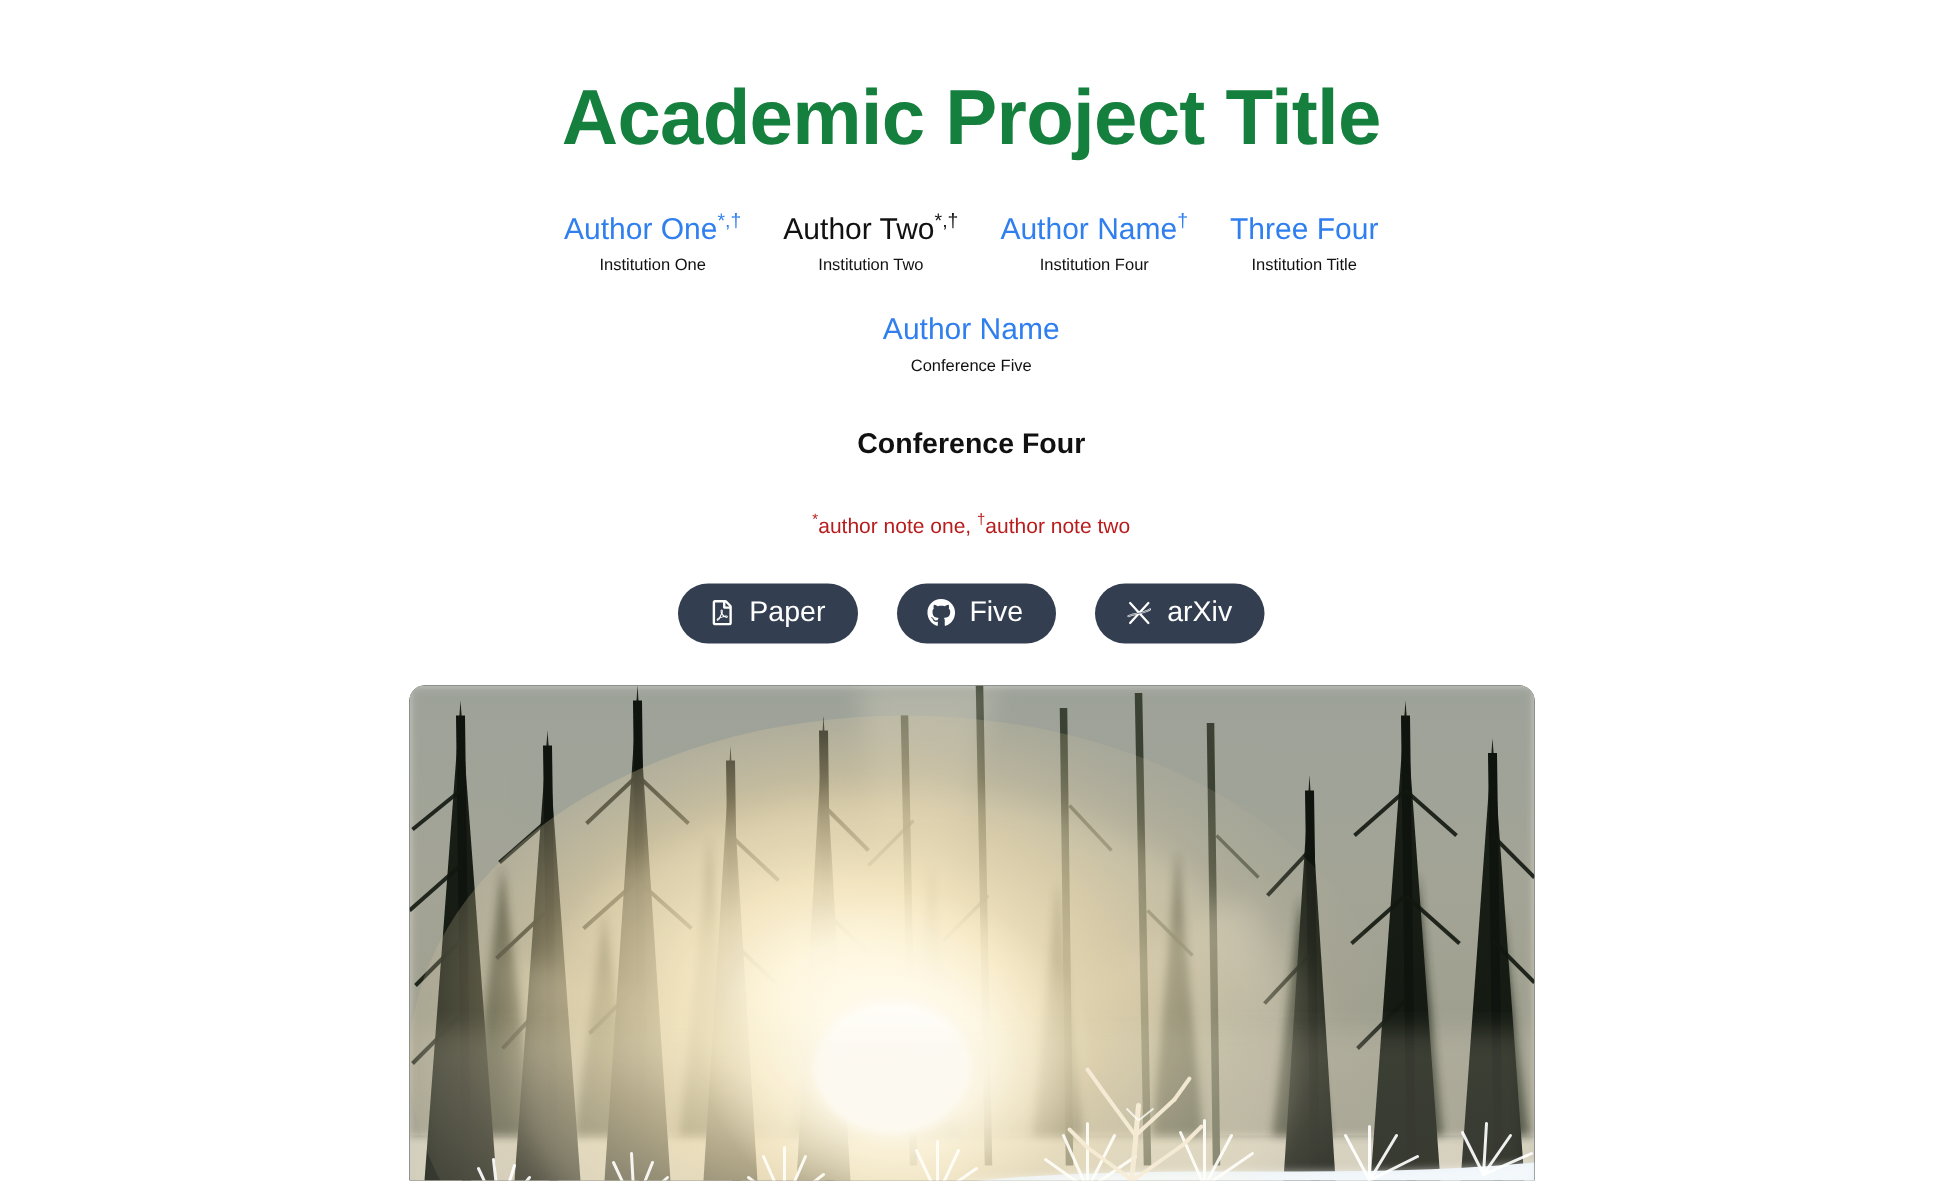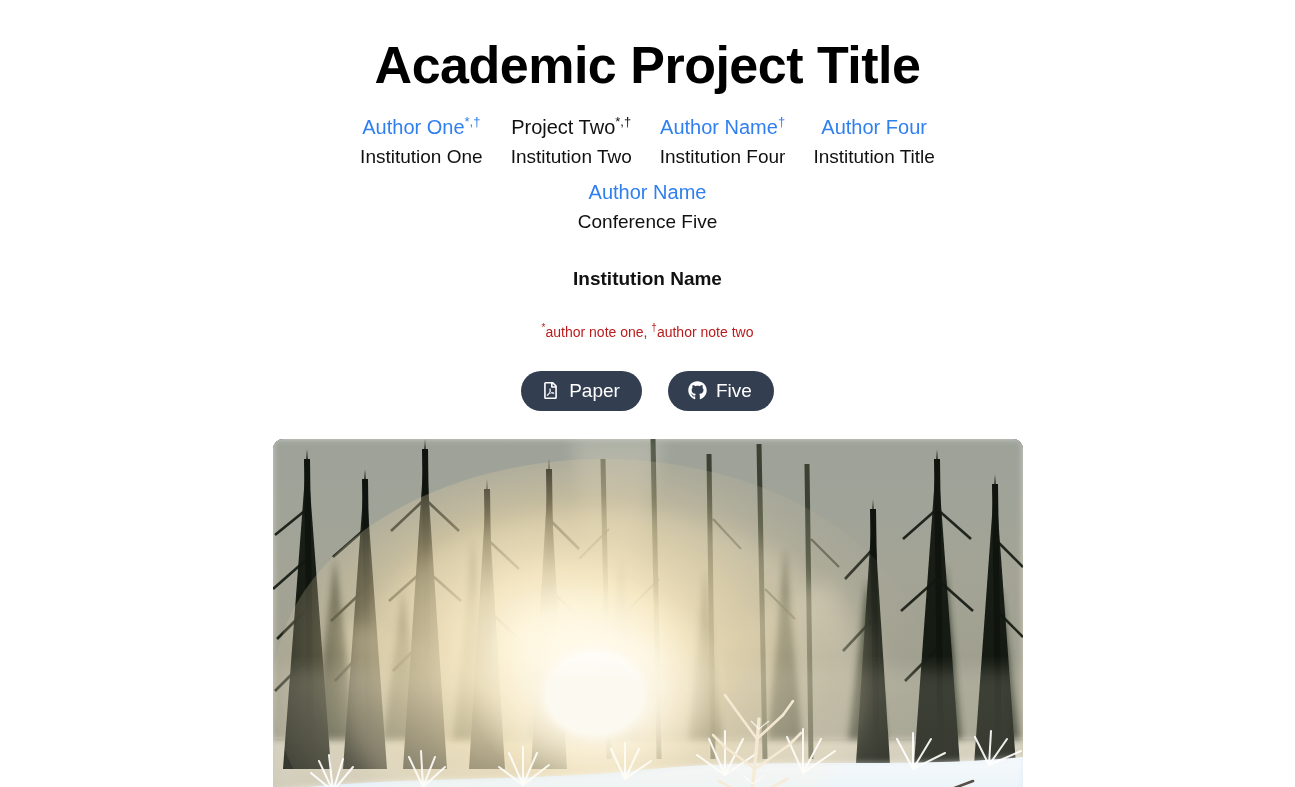--- a/index.html
+++ b/index.html
@@ -20,57 +20,58 @@
     margin: 0 auto;
     text-align: center;
   }
 
   
   .title {
     font-size: 52px;
     font-weight: 700;
     letter-spacing: -0.5px;
     line-height: 1.05;
-    color: #000000;
+    color: #15803d;
     margin: 0;
-    padding-top: 38px;
+    padding-top: 52px;
   }
 
   
   .authors-row {
     display: flex;
     flex-wrap: wrap;
     justify-content: center;
     align-items: flex-start;
     margin-top: 22px;
     column-gap: 0px;
   }
   .author-block {
     padding: 0 14px;
     text-align: center;
     line-height: 1.25;
+    margin-top: 12px;
   }
   .author-name {
     font-size: 20px;
     font-weight: 400;
     color: #2f7fef;
     text-decoration: none;
     white-space: nowrap;
     display: inline;
   }
   .author-name.plain {
     color: #111111;
   }
   .author-name sup {
     font-size: 13px;
     vertical-align: super;
     line-height: 0;
   }
   .affiliation {
-    font-size: 19px;
+    font-size: 11px;
     color: #111111;
     margin-top: 5px;
     white-space: nowrap;
   }
   .authors-row.second {
     margin-top: 12px;
   }
 
   
   .venue {
@@ -150,44 +151,44 @@
   <h1 class="title">Academic Project Title</h1>
 
   <div class="authors-row">
 
     <div class="author-block">
       <a class="author-name" href="#"><span>Author One</span><sup>*,†</sup></a>
       <div class="affiliation">Institution One</div>
     </div>
 
     <div class="author-block">
-      <span class="author-name plain"><span>Project Two</span><sup>*,†</sup></span>
+      <span class="author-name plain"><span>Author Two</span><sup>*,†</sup></span>
       <div class="affiliation">Institution Two</div>
     </div>
 
     <div class="author-block">
       <a class="author-name" href="#"><span>Author Name</span><sup>†</sup></a>
       <div class="affiliation">Institution Four</div>
     </div>
 
     <div class="author-block">
-      <a class="author-name" href="#"><span>Author Four</span><sup></sup></a>
+      <a class="author-name" href="#"><span>Three Four</span><sup></sup></a>
       <div class="affiliation">Institution Title</div>
     </div>
 
   </div>
 
   <div class="authors-row second">
     <div class="author-block">
       <a class="author-name" href="#"><span>Author Name</span><sup></sup></a>
       <div class="affiliation">Conference Five</div>
     </div>
   </div>
 
-  <div class="venue">Institution Name</div>
+  <div class="venue">Conference Four</div>
 
   <div class="notes"><sup>*</sup><span>author note one, </span><sup>†</sup><span>author note two</span></div>
 
   <div class="button-row">
 
     <a class="link-button" href="#">
       <span class="btn-icon">
         <svg viewBox="0 0 384 512" width="17" height="17" aria-hidden="true">
           <path fill="#ffffff" d="M369.9 97.9L286 14C277 5 264.8-.1 252.1-.1H48C21.5 0 0 21.5 0 48v416c0 26.5 21.5 48 48 48h288c26.5 0 48-21.5 48-48V131.9c0-12.7-5.1-25-14.1-34zM332.1 128H256V51.9l76.1 76.1zM48 464V48h160v104c0 13.3 10.7 24 24 24h104v288H48zm250.2-143.7c-12.2-12-47-8.7-64.4-6.5-17.2-10.5-28.7-25-36.8-46.3 3.9-16.1 10.1-40.6 5.4-56-4.2-26.2-37.8-23.6-42.6-5.9-4.4 16.1-.4 38.5 7 67.1-10 23.9-24.9 56-35.4 74.4-20 10.3-47 26.2-51 46.2-3.3 15.8 26 55.2 76.1-31.2 22.4-7.4 46.8-16.5 68.4-20.1 18.9 10.2 41 17 55.8 17 25.5 0 28-28.2 17.5-38.7zm-198.1 77.8c5.1-13.7 24.5-29.5 30.4-35-9.5 15.2-22.3 33.7-30.4 35zm81.6-190.6c7.4 0 6.7 32.1 1.8 40.8-4.4-13.9-4.3-40.8-1.8-40.8zm-24.4 136.6c9.7-16.9 18-37 24.7-54.7 8.3 15.1 18.9 27.2 30.1 35.5-20.8 4.3-38.9 13.1-54.8 19.2zm131.6-5s-5 6-37.3-7.8c35.1-2.6 40.9 5.4 37.3 7.8z"></path>
         </svg>
@@ -197,20 +198,33 @@
 
     <a class="link-button" href="#">
       <span class="btn-icon">
         <svg viewBox="0 0 496 512" width="19" height="19" aria-hidden="true">
           <path fill="#ffffff" d="M165.9 397.4c0 2-2.3 3.6-5.2 3.6-3.3.3-5.6-1.3-5.6-3.6 0-2 2.3-3.6 5.2-3.6 3-.3 5.6 1.3 5.6 3.6zm-31.1-4.5c-.7 2 1.3 4.3 4.3 4.9 2.6 1 5.6 0 6.2-2s-1.3-4.3-4.3-5.2c-2.6-.7-5.5.3-6.2 2.3zm44.2-1.7c-2.9.7-4.9 2.6-4.6 4.9.3 2 2.9 3.3 5.9 2.6 2.9-.7 4.9-2.6 4.6-4.6-.3-1.9-3-3.2-5.9-2.9zM244.8 8C106.1 8 0 113.3 0 252c0 110.9 69.8 205.8 169.5 239.2 12.8 2.3 17.3-5.6 17.3-12.1 0-6.2-.3-40.4-.3-61.4 0 0-70 15-84.7-29.8 0 0-11.4-29.1-27.8-36.6 0 0-22.9-15.7 1.6-15.4 0 0 24.9 2 38.6 25.8 21.9 38.6 58.6 27.5 72.9 20.9 2.3-16 8.8-27.1 16-33.7-55.9-6.2-112.3-14.3-112.3-110.5 0-27.5 7.6-41.3 23.6-58.9-2.6-6.5-11.1-33.3 2.6-67.9 20.9-6.5 69 27 69 27 20-5.6 41.5-8.5 62.8-8.5s42.8 2.9 62.8 8.5c0 0 48.1-33.6 69-27 13.7 34.7 5.2 61.4 2.6 67.9 16 17.7 25.8 31.5 25.8 58.9 0 96.5-58.9 104.2-114.8 110.5 9.2 7.9 17 22.9 17 46.4 0 33.7-.3 75.4-.3 83.6 0 6.5 4.6 14.4 17.3 12.1C428.2 457.8 496 362.9 496 252 496 113.3 383.5 8 244.8 8zM97.2 352.9c-1.3 1-1 3.3.7 5.2 1.6 1.6 3.9 2.3 5.2 1 1.3-1 1-3.3-.7-5.2-1.6-1.6-3.9-2.3-5.2-1zm-10.8-8.1c-.7 1.3.3 2.9 2.3 3.9 1.6 1 3.6.7 4.3-.7.7-1.3-.3-2.9-2.3-3.9-2-.6-3.6-.3-4.3.7zm32.4 35.6c-1.6 1.3-1 4.3 1.3 6.2 2.3 2.3 5.2 2.6 6.5 1 1.3-1.3.7-4.3-1.3-6.2-2.2-2.3-5.2-2.6-6.5-1zm-11.4-14.7c-1.6 1-1.6 3.6 0 5.9 1.6 2.3 4.3 3.3 5.6 2.3 1.6-1.3 1.6-3.9 0-6.2-1.4-2.3-4-3.3-5.6-2z"></path>
         </svg>
       </span>
       <span class="btn-label">Five</span>
     </a>
 
+    <a class="link-button" href="#">
+      <span class="btn-icon">
+        <svg viewBox="0 0 100 100" width="19" height="19" aria-hidden="true">
+          <g fill="none" stroke="#ffffff" stroke-width="8" stroke-linecap="round">
+            <line x1="18" y1="16" x2="82" y2="86"></line>
+            <line x1="82" y1="16" x2="18" y2="86"></line>
+          </g>
+          <path d="M12 62 C 38 50, 62 54, 88 38" fill="none" stroke="#ffffff" stroke-width="7" stroke-linecap="round"></path>
+          <path d="M12 62 C 38 50, 62 54, 88 38" fill="none" stroke="#333f51" stroke-width="2.5" stroke-linecap="round"></path>
+        </svg>
+      </span>
+      <span class="btn-label">arXiv</span>
+    </a>
 
   </div>
 
   <div class="teaser-wrap">
     <div class="teaser">
       <svg viewBox="0 0 750 420" preserveAspectRatio="xMidYMid slice" role="img" aria-label="snowy forest">
         <defs>
           <linearGradient id="skyGrad" x1="0" y1="0" x2="0" y2="1">
             <stop offset="0%" stop-color="#cfd3cc"></stop>
             <stop offset="45%" stop-color="#d9d6c6"></stop>

